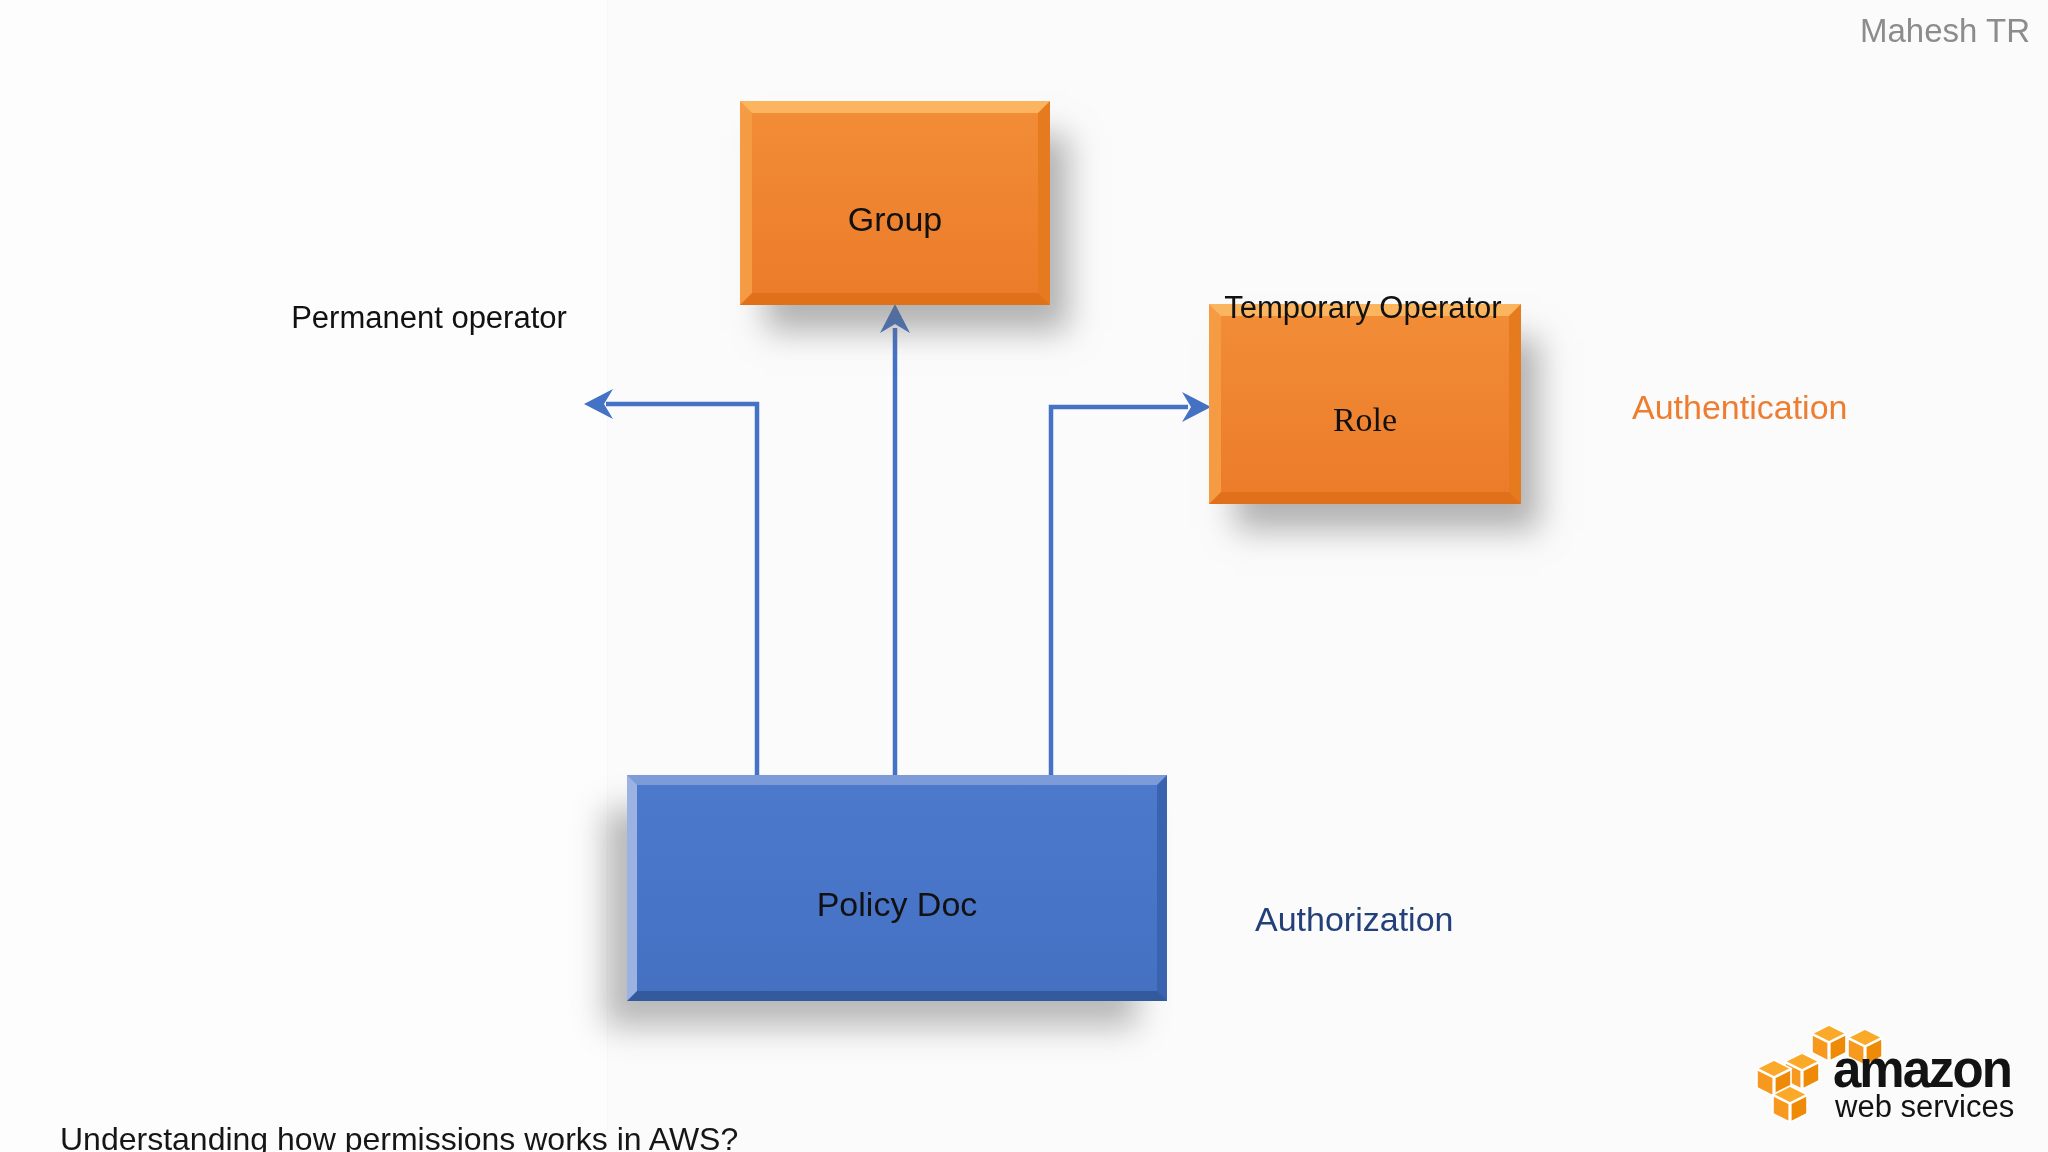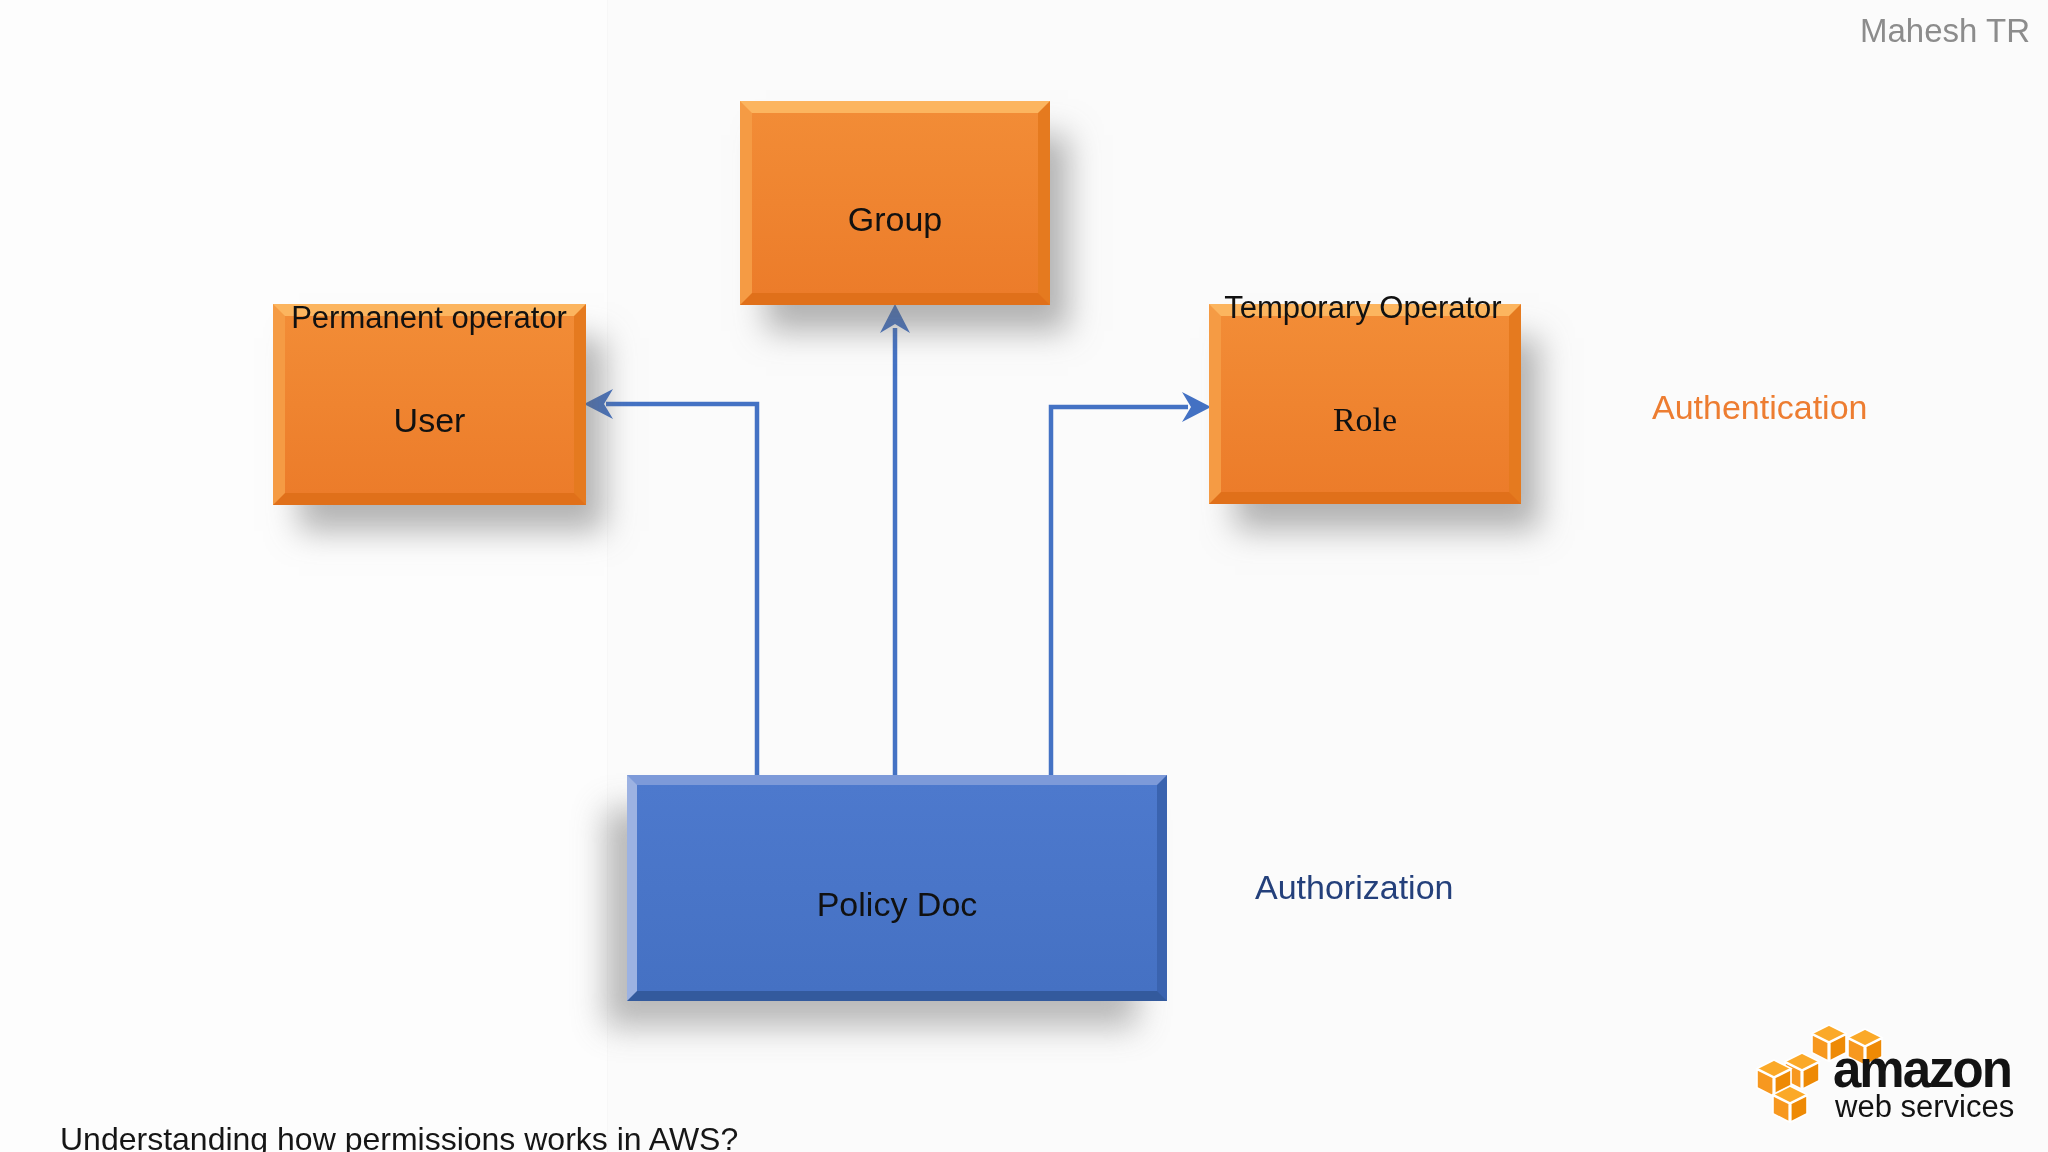--- a/index.html
+++ b/index.html
@@ -44,22 +44,22 @@
   .box-user{left:273px;top:304px;width:313px;height:201px;}
   .box-role{left:1209px;top:304px;width:312px;height:200px;font-family:Liberation Serif, serif;}
   .box-policy{left:627px;top:775px;width:540px;height:226px;}
   .caption{
     position:absolute;z-index:2;
     color:#111;font-size:31px;text-align:center;white-space:nowrap;
   }
   .caption-user{left:179px;top:252px;width:500px;margin-top:48px;}
   .caption-role{left:1113px;top:250px;width:500px;margin-top:40px;}
   .annotation{position:absolute;z-index:2;font-size:34px;white-space:nowrap;}
-  .annotation-authentication{left:1632px;top:388px;color:#ED7D31;margin-left:20px;}
-  .annotation-authorization{left:1255px;top:868px;color:#24407B;font-weight:500;}
+  .annotation-authentication{left:1632px;top:388px;color:#ED7D31;}
+  .annotation-authorization{left:1255px;top:900px;color:#24407B;font-weight:500;}
   .author{
     position:absolute;right:18px;top:12px;z-index:2;
     color:#8c8c8c;font-size:33px;white-space:nowrap;
   }
   .footer-question{
     position:absolute;left:60px;top:1121px;z-index:2;
     color:#161616;font-size:32px;white-space:nowrap;
   }
   .aws-logo{position:absolute;left:1745px;top:1008px;z-index:2;}
 </style>
@@ -82,23 +82,20 @@
     <g>
       <path d="M1051,776 L1051,407 L1188,407" fill="none" stroke="#4472C4" stroke-width="4.5"></path>
       <path d="M1211,407 L1182,392 L1191,407 L1182,422 Z" fill="#4472C4"></path>
     </g>
   </svg>
 
   <div class="node orange box-group">
     <span class="label">Group</span>
   </div>
 
-  <div class="node orange box-user">
-    <span class="label">User</span>
-  </div>
 
   <div class="node orange box-role">
     <span class="label">Role</span>
   </div>
 
   <div class="node blue box-policy">
     <span class="label">Policy Doc</span>
   </div>
 
   <div class="caption caption-user">Permanent operator</div>

